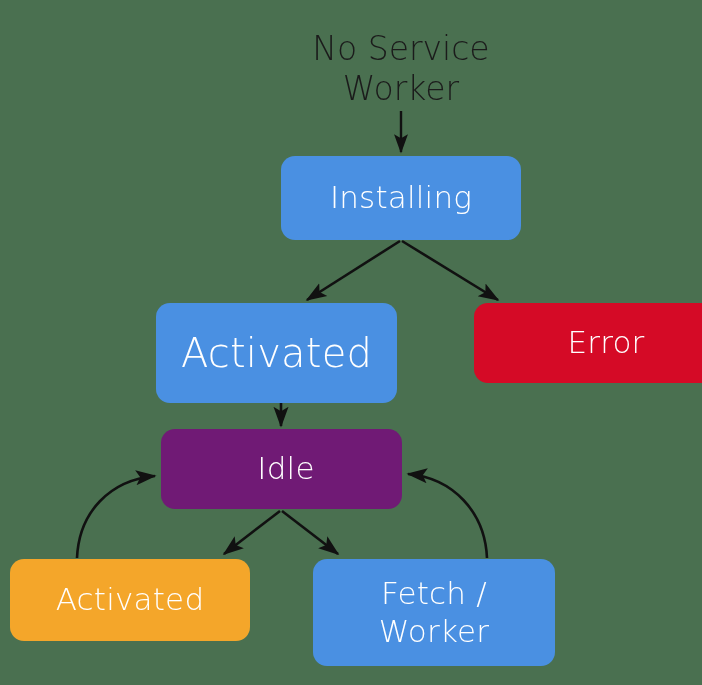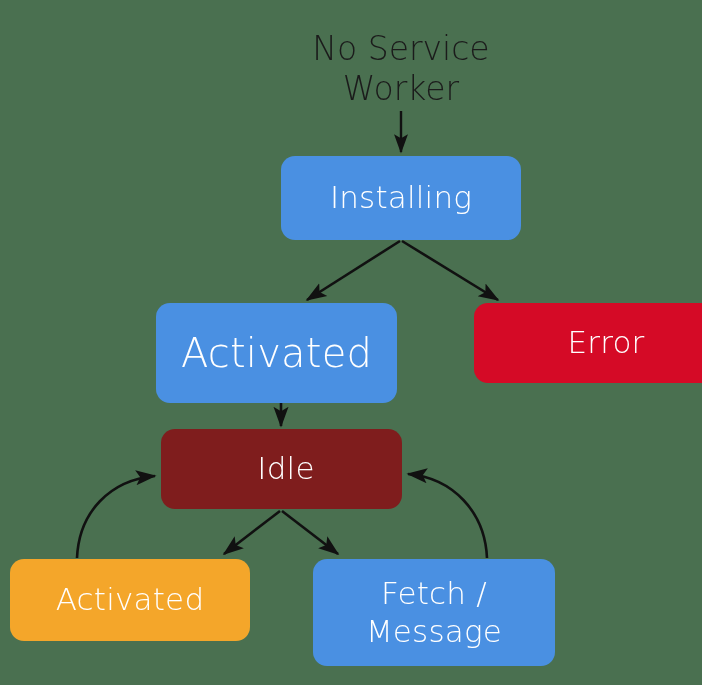--- a/index.html
+++ b/index.html
@@ -148,20 +148,20 @@
 
   <div class="label-plain" id="node-no-service-worker">No Service
 Worker</div>
 
   <div class="node" id="node-installing" style="background:#4a90e2;">Installing</div>
 
   <div class="node" id="node-activated" style="background:#4a90e2;">Activated</div>
 
   <div class="node" id="node-error" style="background:#d50a26;">Error</div>
 
-  <div class="node" id="node-idle" style="background:#7f1d1d;padding-left:9px;">Idle</div>
+  <div class="node" id="node-idle" style="background:#701a75;padding-left:9px;">Idle</div>
 
   <div class="node" id="node-terminated" style="background:#f4a62a;">Activated</div>
 
   <div class="node" id="node-fetch-message" style="background:#4a90e2;">Fetch /
-Message</div>
+Worker</div>
 
 </div>
 
 </body></html>

